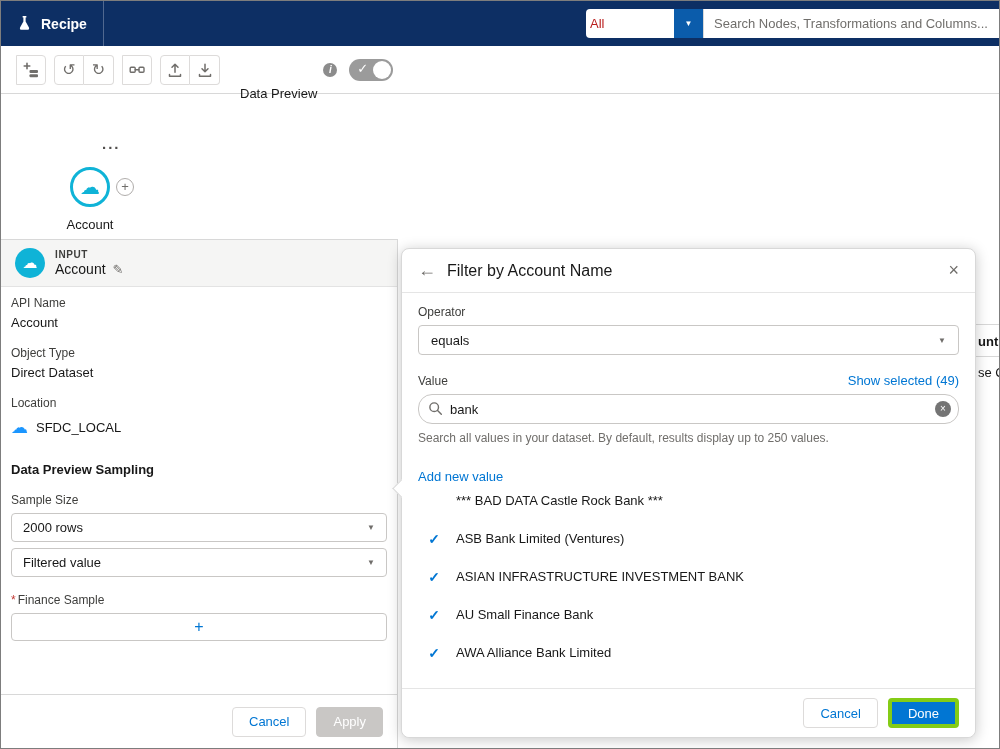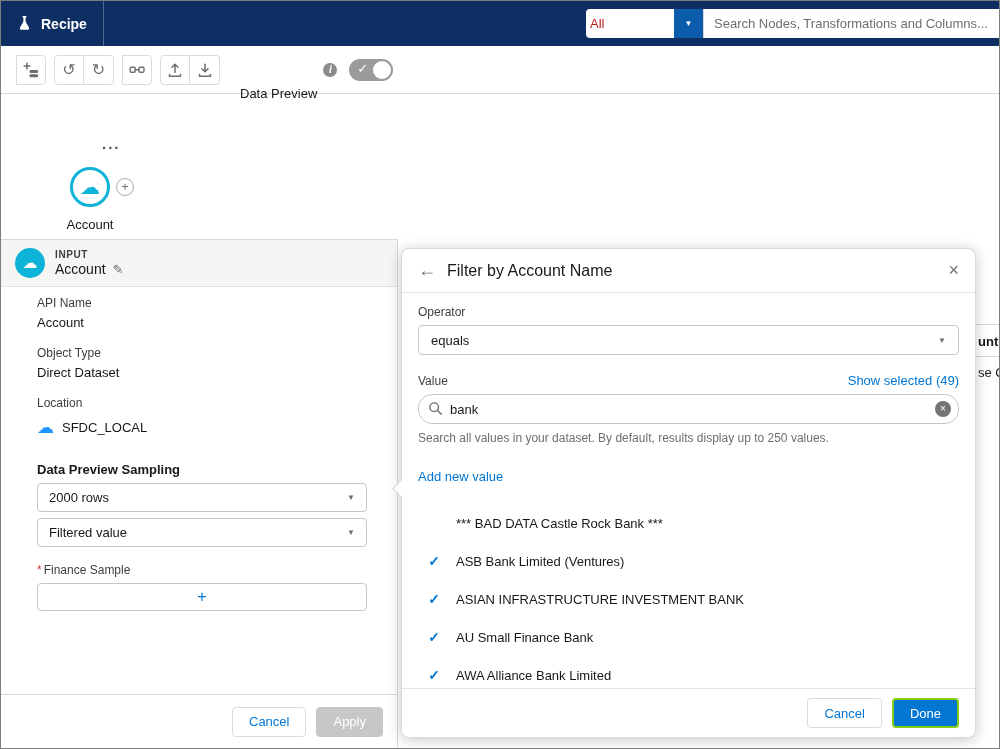--- a/index.html
+++ b/index.html
@@ -36,37 +36,37 @@
   .node-plus { position:absolute; left:115px; top:177px; width:18px; height:18px; border-radius:50%; border:1px solid #b0adab; background:#fff; color:#706e6b; font-size:13px; line-height:16px; text-align:center; cursor:pointer; }
   .node-label { position:absolute; left:39px; top:216px; width:100px; text-align:center; font-size:13px; color:#181818; }
 
   
   .panel { position:absolute; left:0; top:238px; width:397px; bottom:0; background:#fff; border-top:1px solid #d8d8d8; border-right:1px solid #d8d8d8; }
   .panel-header { height:47px; background:#f5f5f4; border-bottom:1px solid #e3e3e3; display:flex; align-items:center; padding:0 14px; gap:10px; }
   .ph-icon { width:30px; height:30px; border-radius:50%; background:#0fb3d7; color:#fff; display:flex; align-items:center; justify-content:center; font-size:15px; }
   .ph-eyebrow { font-size:10px; font-weight:bold; letter-spacing:.6px; color:#3e3e3c; }
   .ph-title-row { display:flex; align-items:center; gap:7px; font-size:14px; color:#181818; margin-top:1px; }
   .pencil { color:#706e6b; font-size:13px; cursor:pointer; }
-  .panel-body { padding:9px 30px 0;margin-left:6px; }
+  .panel-body { padding:9px 10px 0; }
   .fld { margin-bottom:16px; }
   .fld-label { font-size:12px; color:#3e3e3c; margin-bottom:5px; }
   .fld-value { font-size:13px; color:#181818; }
   .loc-row { display:flex; align-items:center; gap:8px; margin-top:7px; }
   .loc-icon { color:#1b96ff; font-size:17px; }
   .section-heading { font-size:13px; font-weight:bold; color:#181818; margin:24px 0 0; }
   .sel-label { font-size:12px; color:#3e3e3c; margin-top:16px; }
   .select { margin-top:6px; height:29px; border:1px solid #c9c7c5; border-radius:4px; background:#fff; display:flex; align-items:center; justify-content:space-between; padding:0 11px; font-size:13px; color:#181818; cursor:pointer; }
   .chev { font-size:8px; color:#706e6b; }
   .req { color:#c23934; margin-right:2px; }
   .plus-btn { margin-top:6px; height:28px; border:1px solid #c9c7c5; border-radius:4px; background:#fff; color:#0176d3; font-size:16px; display:flex; align-items:center; justify-content:center; cursor:pointer; }
   .panel-footer { position:absolute; left:0; right:0; bottom:0; height:54px; background:#fff; border-top:1px solid #d8d8d8; display:flex; align-items:center; justify-content:flex-end; gap:10px; padding:0 14px; }
   .btn { height:30px; padding:0 16px; border-radius:4px; font-size:13px; display:inline-flex; align-items:center; justify-content:center; cursor:pointer; }
   .btn-neutral { background:#fff; border:1px solid #dddbda; color:#0176d3; }
   .btn-disabled { background:#c9c7c5; border:1px solid #c9c7c5; color:#fff; cursor:default; }
-  .btn-brand { background:#0176d3; border:2px solid #84cc16; color:#fff; }
+  .btn-brand { background:#0176d3; border:4px solid #84cc16; color:#fff; }
 
   
   .bg-line { position:absolute; left:975px; right:0; height:1px; background:#d8d8d8; }
   .bg-frag { position:absolute; left:977px; width:23px; overflow:hidden; white-space:nowrap; font-size:13px; color:#181818; }
 
   
   .modal { position:absolute; left:400px; top:247px; width:575px; height:490px; background:#fff; border:1px solid #d8d8d8; border-radius:8px; box-shadow:0 2px 14px rgba(0,0,0,.22); }
   .modal-nub { position:absolute; left:-7px; top:233px; width:13px; height:13px; background:#fff; border-left:1px solid #d8d8d8; border-bottom:1px solid #d8d8d8; transform:rotate(45deg); }
   .modal-header { height:44px; display:flex; align-items:center; gap:11px; padding:0 16px; border-bottom:1px solid #e5e5e5; }
   .back-icon { font-size:18px; color:#706e6b; cursor:pointer; }
@@ -77,21 +77,21 @@
   .m-select { margin-top:6px; height:30px; border:1px solid #c9c7c5; border-radius:4px; display:flex; align-items:center; justify-content:space-between; padding:0 12px; font-size:13px; color:#181818; cursor:pointer; }
   .value-head { margin-top:18px; display:flex; align-items:baseline; justify-content:space-between; }
   .link { font-size:13px; color:#0176d3; cursor:pointer; }
   .search-wrap { position:relative; margin-top:6px; }
   .search-input { width:100%; height:30px; border:1px solid #c9c7c5; border-radius:14px; padding:0 34px 0 31px; font-size:13px; color:#181818; outline:none; font-family:"Liberation Sans",sans-serif; }
   .search-icon { position:absolute; left:10px; top:7px; }
   .clear-btn { position:absolute; right:8px; top:7px; width:16px; height:16px; border-radius:50%; background:#747474; color:#fff; font-size:10px; line-height:16px; text-align:center; cursor:pointer; }
   .helper { margin-top:7px; font-size:12px; color:#706e6b; }
   .add-new { display:inline-block; margin-top:24px; font-size:13px; color:#0176d3; cursor:pointer; }
   .value-list { margin-top:8px; }
-  .value-row { display:flex; align-items:flex-end; gap:14px; height:38px; padding-left:8px; font-size:13px; color:#181818; cursor:pointer; }
+  .value-row { display:flex; align-items:flex-start; gap:14px; height:38px; padding-left:8px; font-size:13px; color:#181818; cursor:pointer; }
   .check-icon { width:16px; text-align:center; color:#0176d3; font-weight:bold; font-size:14px; }
   .modal-footer { position:absolute; left:0; right:0; bottom:0; height:49px; border-top:1px solid #e5e5e5; display:flex; align-items:center; justify-content:flex-end; gap:10px; padding:0 16px; background:#fff; border-radius:0 0 8px 8px; }
 
   svg.icn { display:block; }
 </style>
 </head>
 <body>
 
 <div class="screen">
 
@@ -191,20 +191,21 @@
         <div class="fld-value">Direct Dataset</div>
       </div>
       <div class="fld">
         <div class="fld-label">Location</div>
         <div class="loc-row">
           <span class="loc-icon">☁</span>
           <span class="fld-value">SFDC_LOCAL</span>
         </div>
       </div>
       <div class="section-heading">Data Preview Sampling</div>
+      <div class="sel-label">Sample Size</div>
       <div class="select">
         <span>2000 rows</span>
         <span class="chev">▼</span>
       </div>
       <div class="select">
         <span>Filtered value</span>
         <span class="chev">▼</span>
       </div>
       <div class="sel-label">
         <span class="req">*</span><span>Finance Sample</span>

